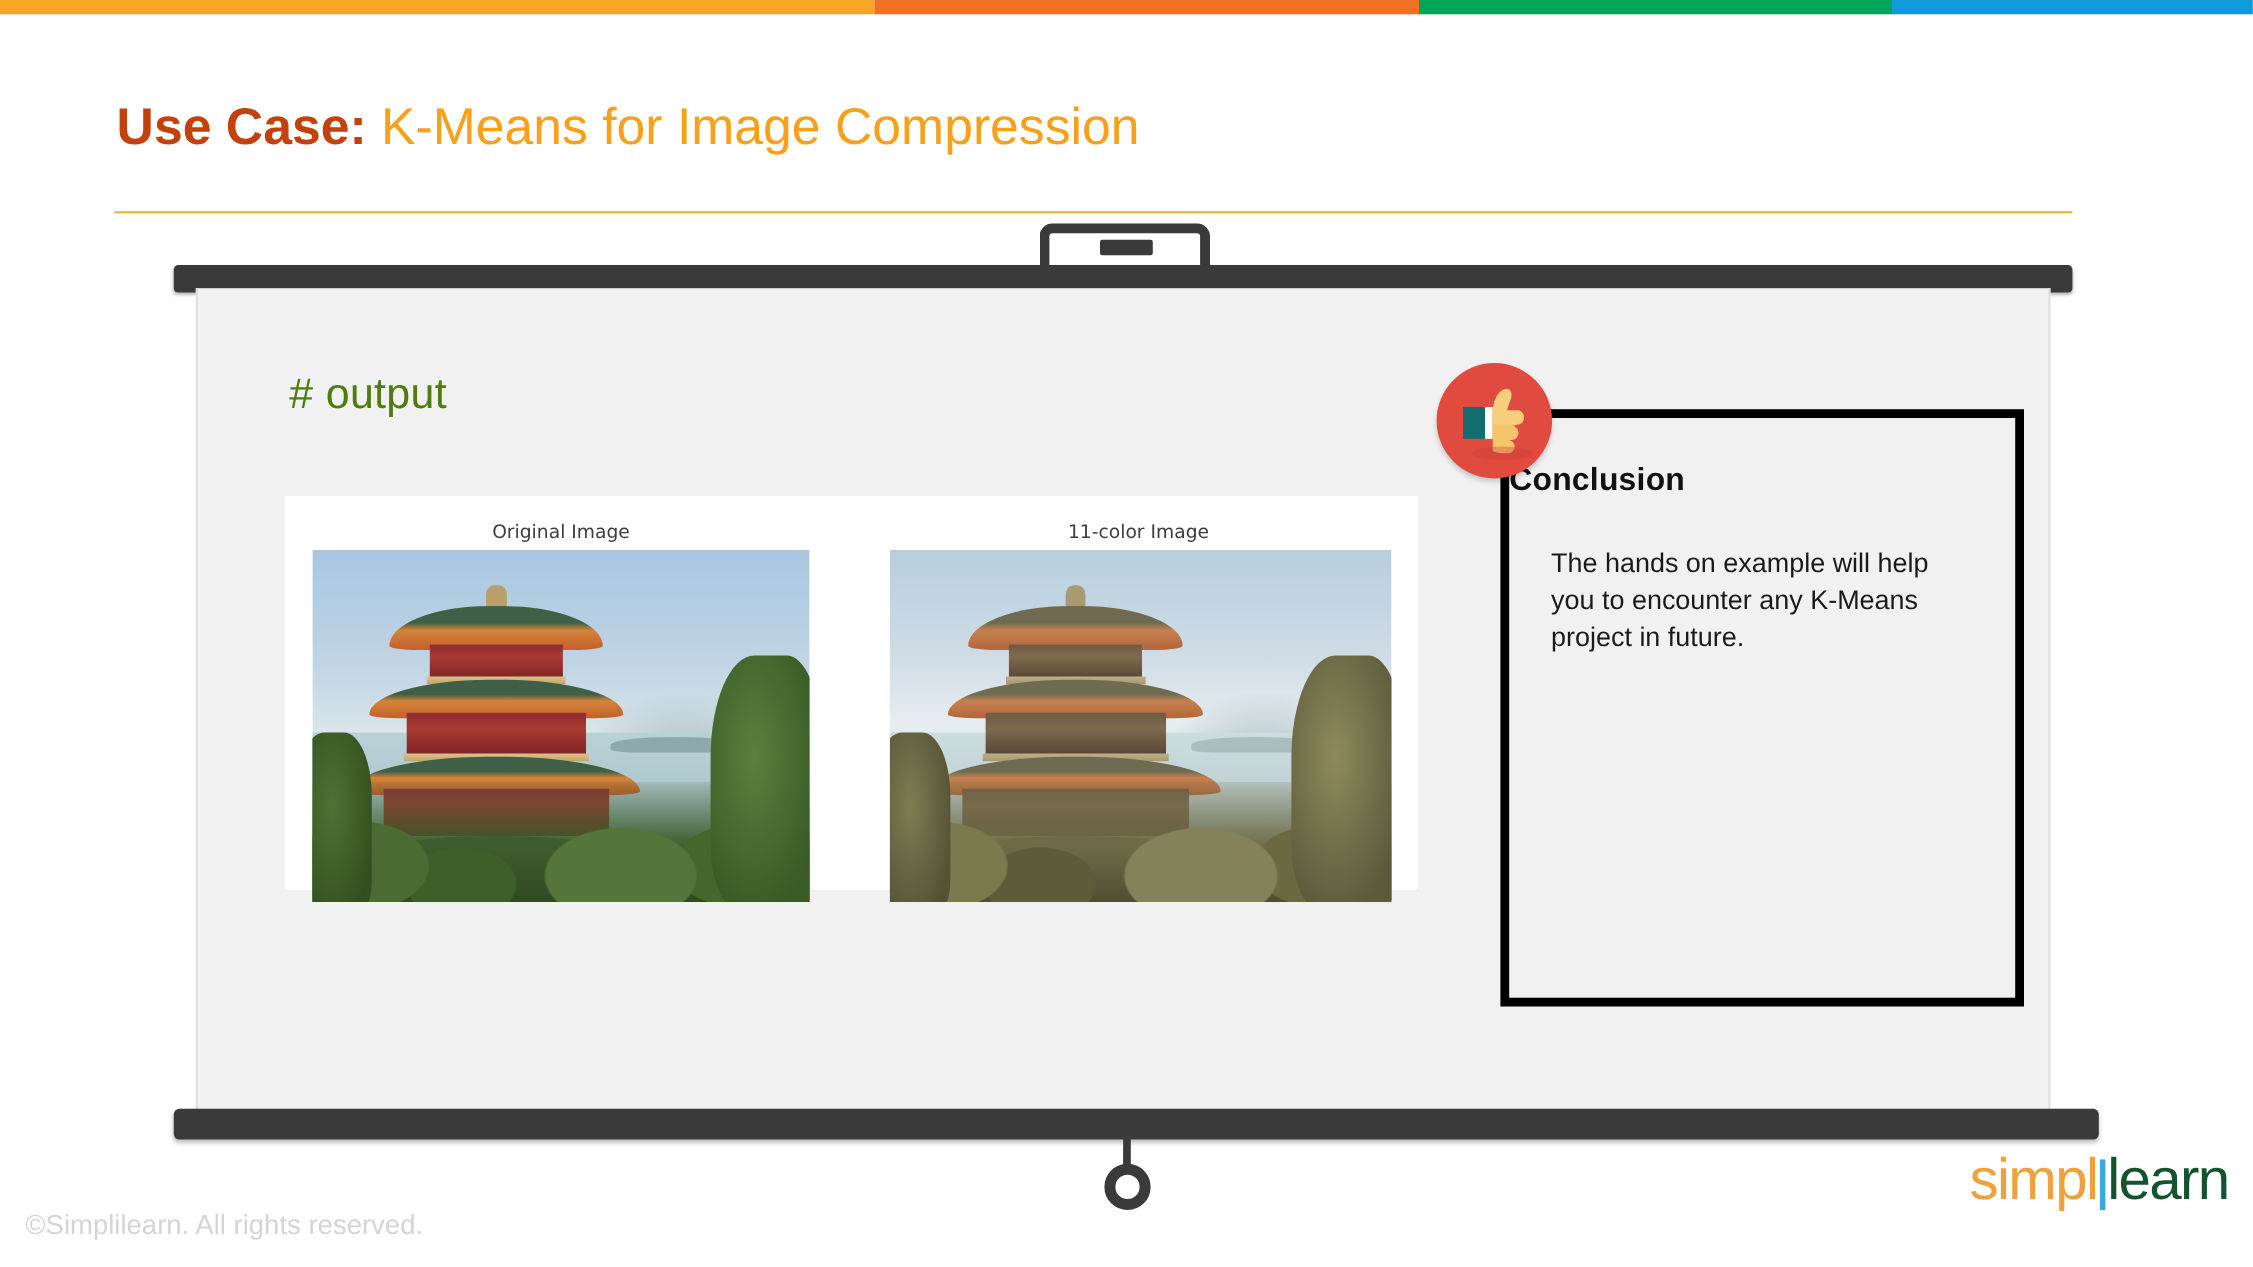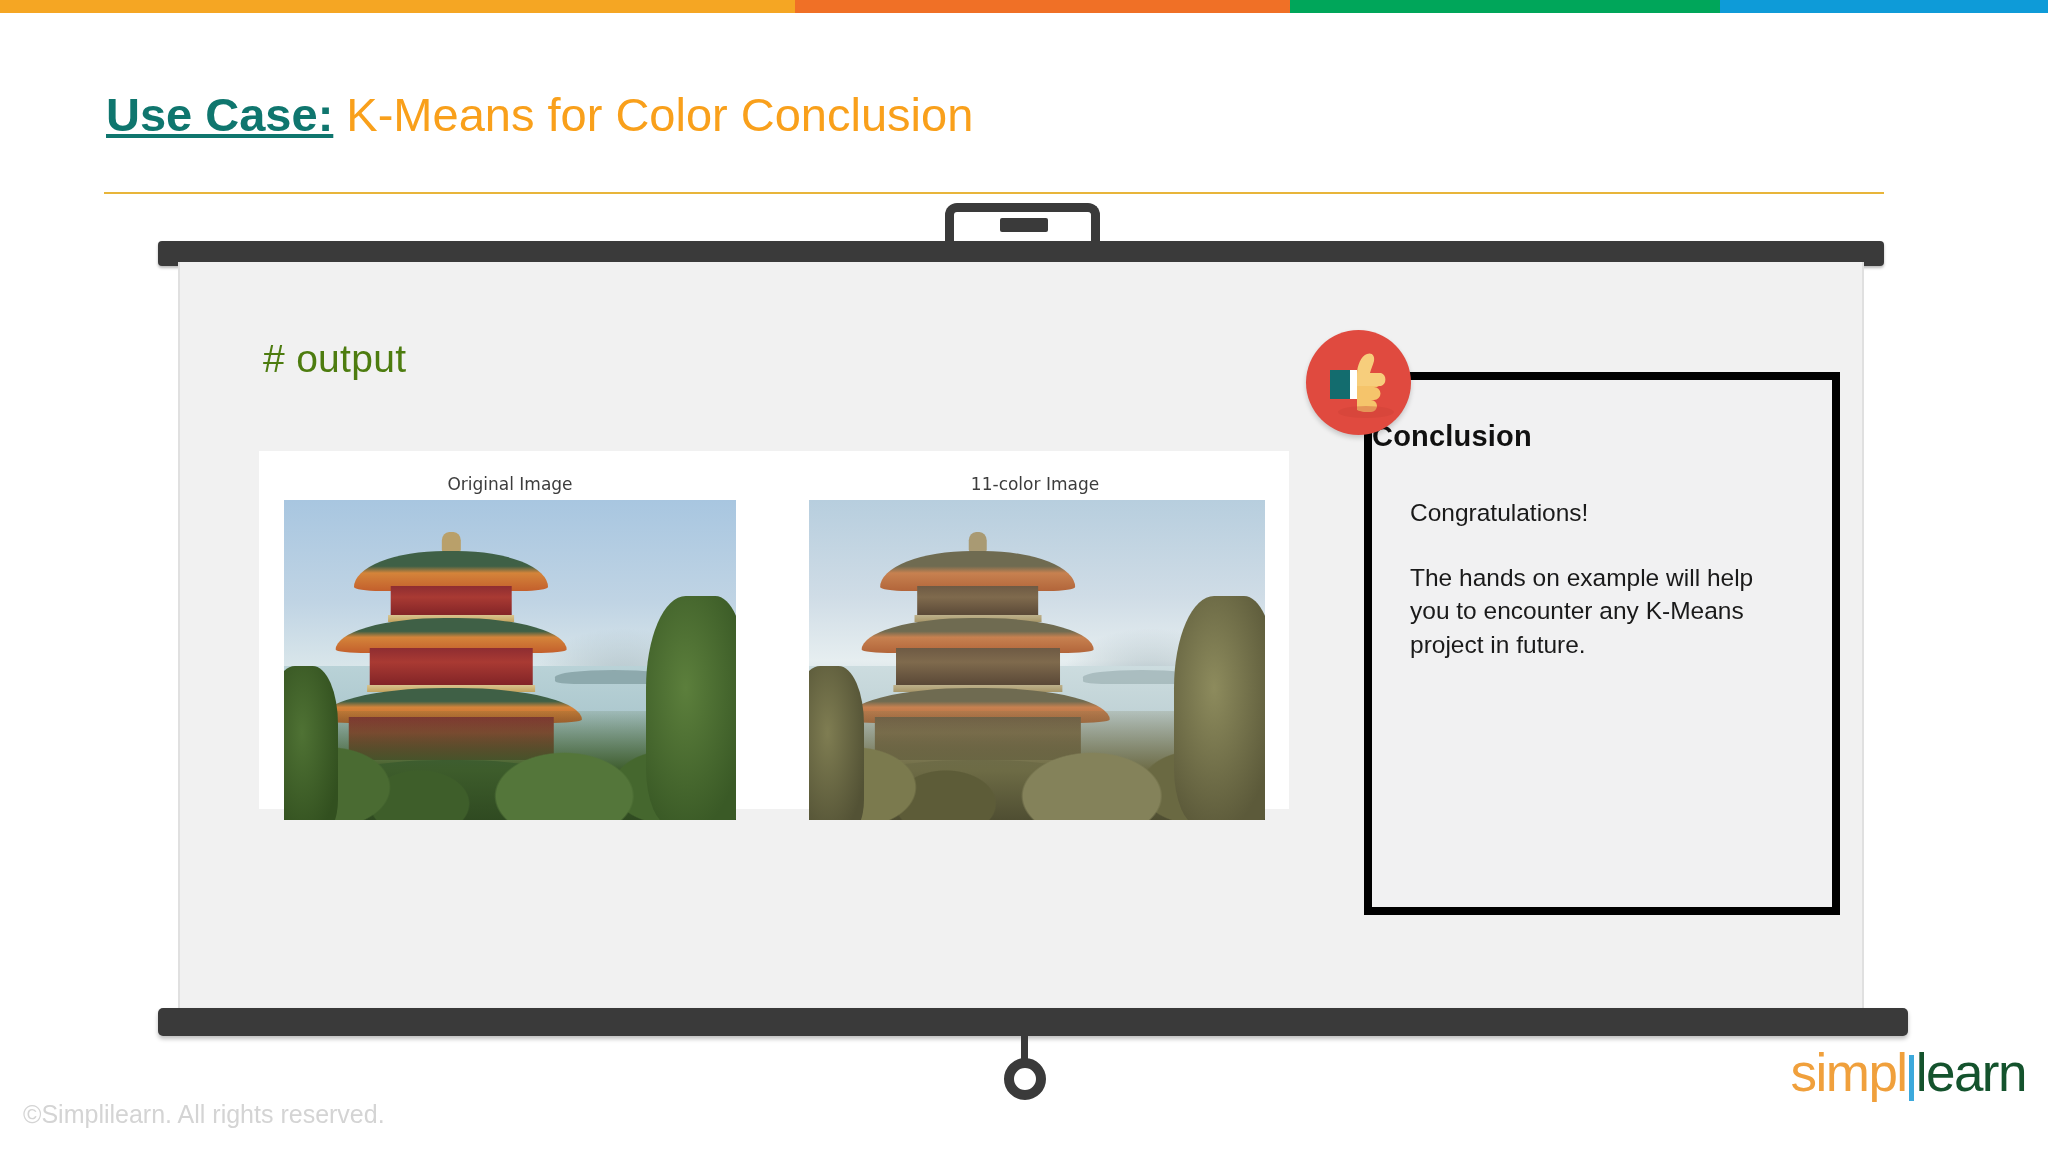--- a/index.html
+++ b/index.html
@@ -30,22 +30,21 @@
     position: absolute;
     left: 106px;
     top: 88px;
     font-size: 47px;
     line-height: 1.15;
     color: #F5A000;
     white-space: nowrap;
   }
   #slide-title .strong {
     font-weight: bold;
-    color: #0f766e;
-    text-decoration: underline;
+    color: #c2410c;
   }
   #slide-title .light {
     font-weight: normal;
     color: #F9A01B;
   }
   #title-rule {
     position: absolute;
     left: 104px;
     top: 192px;
     width: 1780px;
@@ -366,21 +365,21 @@
 <body>
 
 <div id="top-bar">
   <div class="seg" style="width:795px;background:#F5A623;"></div>
   <div class="seg" style="width:495px;background:#F07026;"></div>
   <div class="seg" style="width:430px;background:#00A65A;"></div>
   <div class="seg" style="width:328px;background:#0E9BD8;"></div>
 </div>
 
 <div id="slide-title">
-  <span class="strong">Use Case:</span><span class="light"> K-Means for Color Conclusion</span>
+  <span class="strong">Use Case:</span><span class="light"> K-Means for Image Compression</span>
 </div>
 <div id="title-rule"></div>
 
 <div id="screen-assembly">
   <div id="screen-hook"></div>
   <div id="screen-hook-tab"></div>
   <div id="screen-top-bar"></div>
 
   <div id="screen-canvas"></div>
 
@@ -454,21 +453,20 @@
         <div class="tree-right tree-right-16"></div>
         <div class="tree-left tree-left-16"></div>
       </div>
     </div>
   </div>
 </div>
 
 <div id="conclusion-box">
   <div id="conclusion-title">Conclusion</div>
   <div id="conclusion-body">
-    <p>Congratulations!</p>
     <p>The hands on example will help
 you to encounter any K-Means
 project in future.</p>
   </div>
 </div>
 
 <div id="thumbsup-badge">
   <svg width="105" height="105" viewBox="0 0 105 105">
 
     <rect x="24" y="40" width="20" height="29" fill="#136C6E"></rect>

